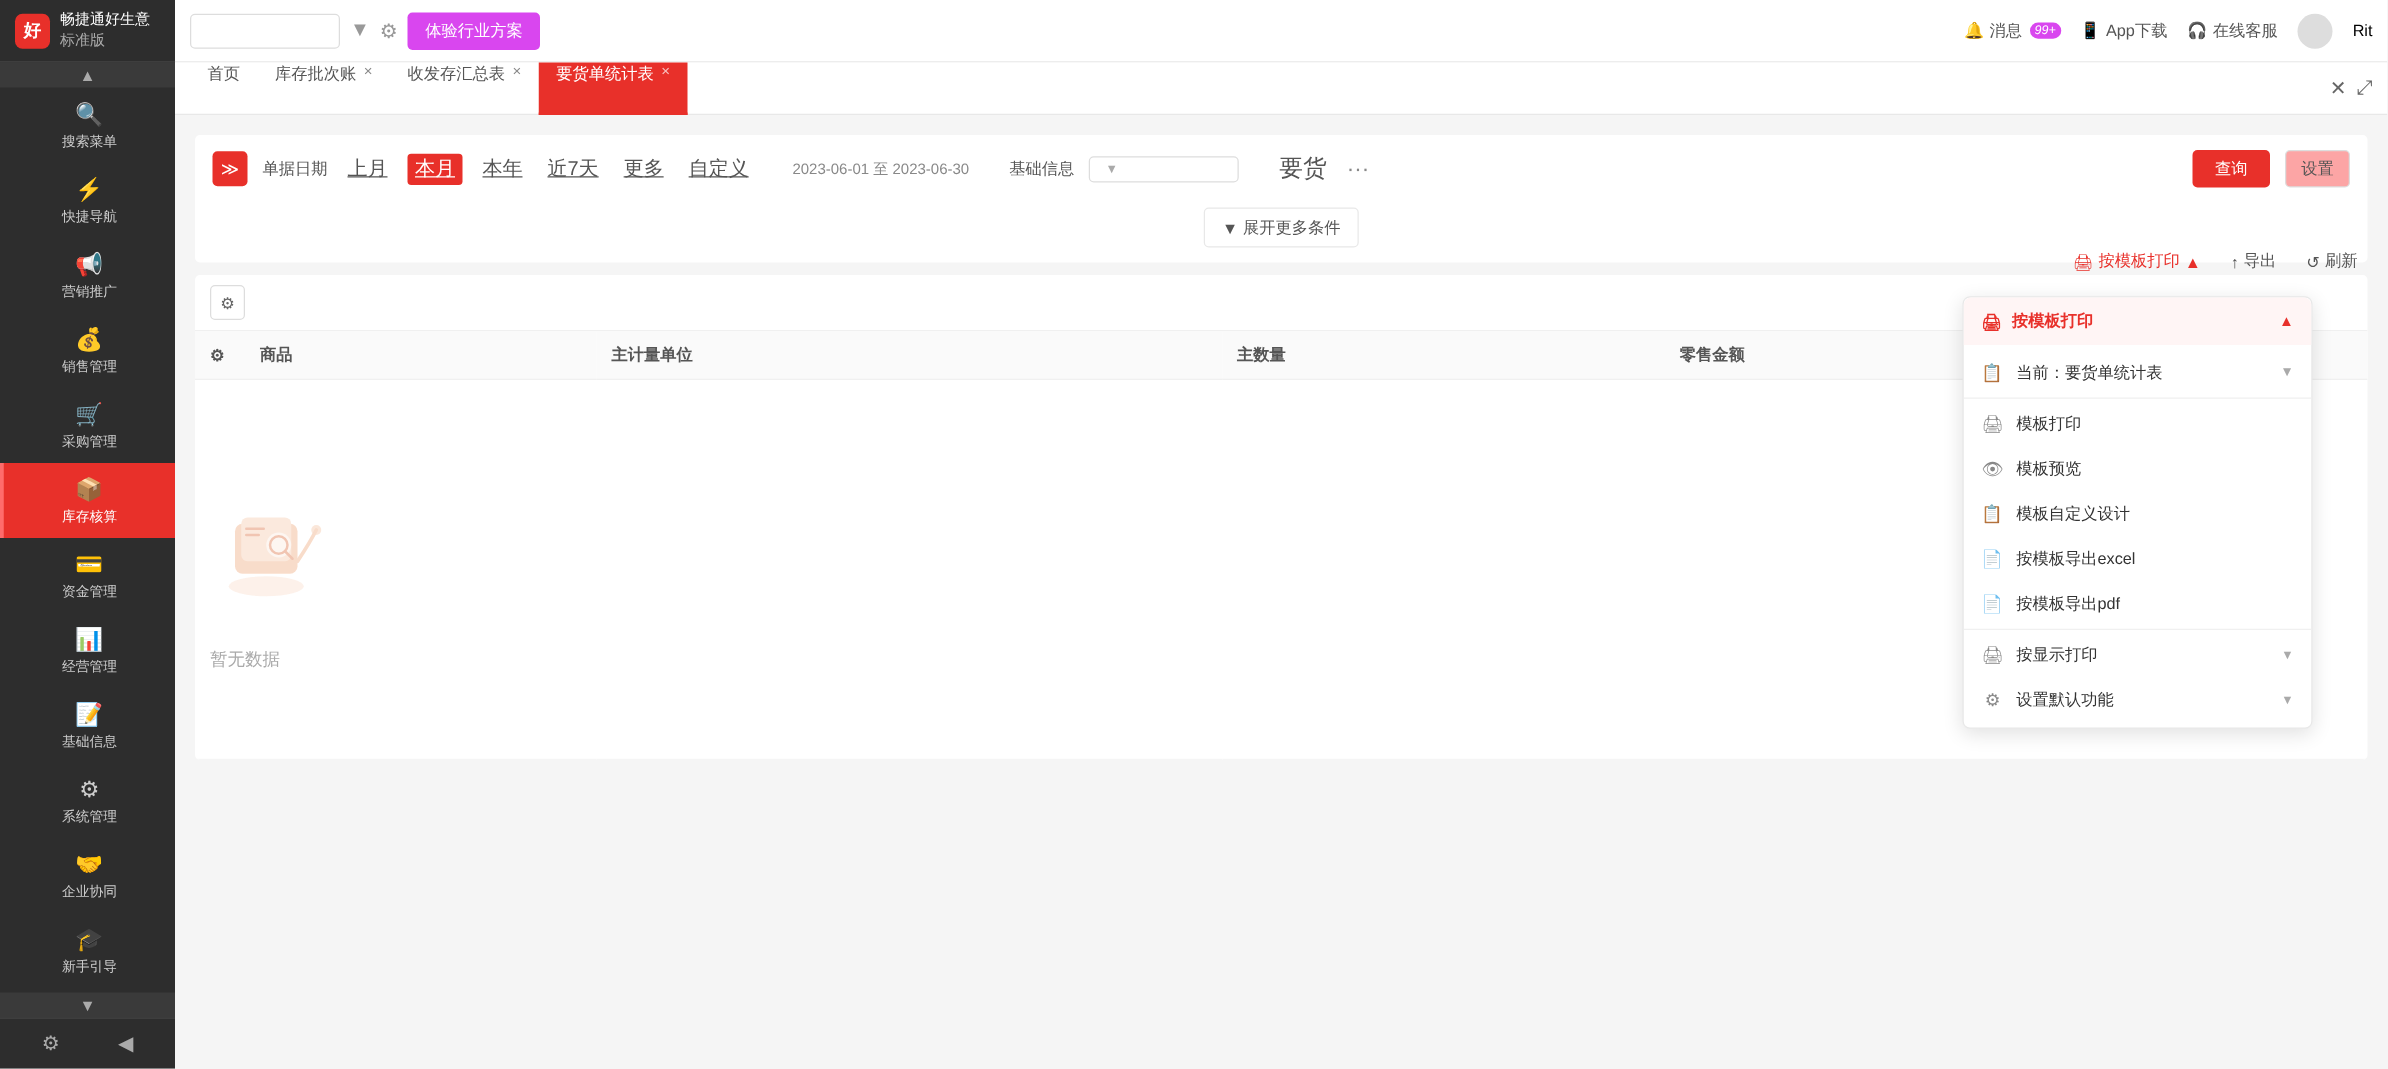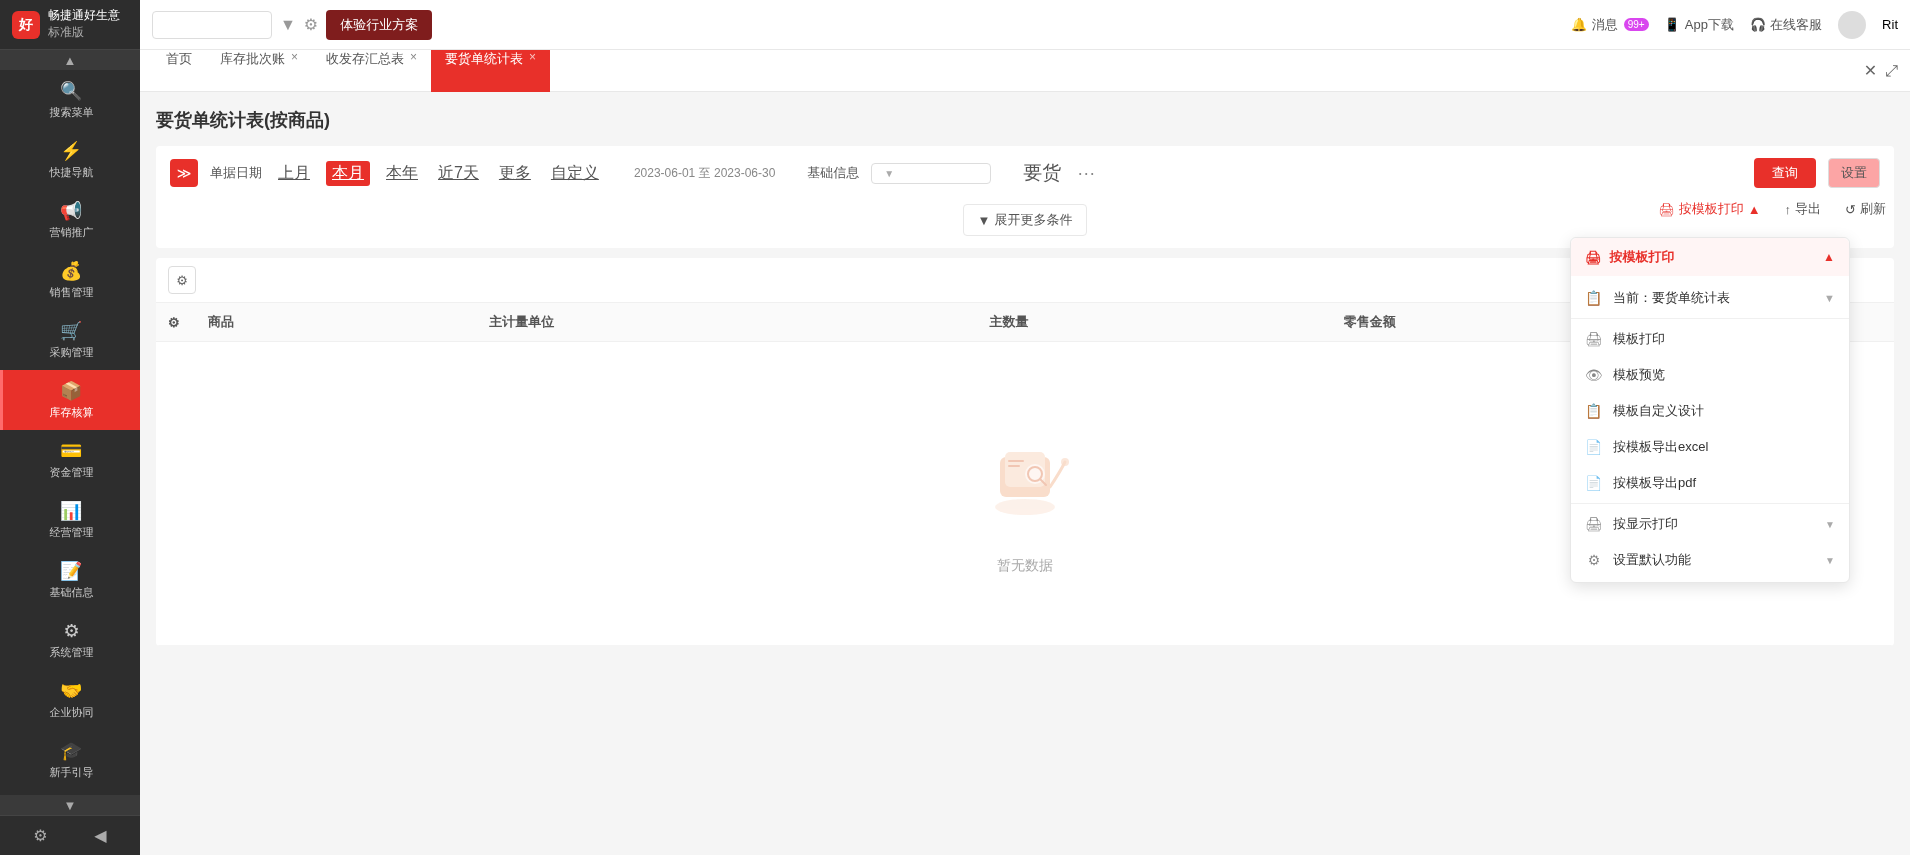--- a/index.html
+++ b/index.html
@@ -73,36 +73,36 @@
       gap: 8px;
     }
     .topbar-input {
       width: 120px; height: 28px;
       border: 1px solid #ddd; border-radius: 4px;
       padding: 0 8px; font-size: 12px; color: #999;
     }
     .topbar-dropdown { font-size: 16px; color: #999; cursor: pointer; }
     .topbar-gear { font-size: 16px; color: #999; cursor: pointer; }
     .btn-experience {
-      background: #7f1d1d; color: #fff;
+      background: #d946ef; color: #fff;
       border: none; border-radius: 4px;
       padding: 6px 14px; font-size: 13px; cursor: pointer;
     }
     .topbar-right {
       margin-left: auto;
       display: flex; align-items: center; gap: 16px;
     }
     .topbar-right-item {
       display: flex; align-items: center; gap: 4px;
       color: #555; font-size: 13px; cursor: pointer;
     }
     .badge {
       background: #d946ef; color: #fff;
       font-size: 10px; border-radius: 8px;
-      padding: 1px 4px; margin-left: 2px;
+      padding: 1px 4px; margin-left: 2px; font-style: italic;
     }
     .avatar {
       width: 28px; height: 28px;
       background: #ddd; border-radius: 50%;
     }
 
     
     .tabbar {
       background: #fff;
       display: flex; align-items: center;
@@ -217,21 +217,21 @@
       border-bottom: 1px solid #f0f0f0;
     }
     td {
       padding: 10px 12px;
       font-size: 13px; color: #555;
       border-bottom: 1px solid #f5f5f5;
     }
 
     
     .empty-state {
-      display: flex; flex-direction: column; align-items: center;
+      display: flex; flex-direction: column; 
       padding: 80px 0 60px;
     }
     .empty-icon {
       font-size: 80px; margin-bottom: 16px;
       opacity: 0.6;
     }
     .empty-text { color: #aaa; font-size: 14px; }
     .print-dropdown {
       position: absolute;
       top: 145px; right: 60px;
@@ -413,21 +413,20 @@
       <span class="tab-close">×</span>
     </div>
     <div class="tabbar-controls">
       <span class="tabbar-ctrl-btn">✕</span>
       <span class="tabbar-ctrl-btn">⤢</span>
     </div>
   </div>
 
   <div class="page-content">
 
-    <div class="page-title">要货单统计表(按商品)</div>
 
     <div class="action-bar-right">
       <div class="action-btn active">
         <span>🖨</span>
         <span>按模板打印</span>
         <span>▲</span>
       </div>
       <div class="action-btn">
         <span>↑</span>
         <span>导出</span>

